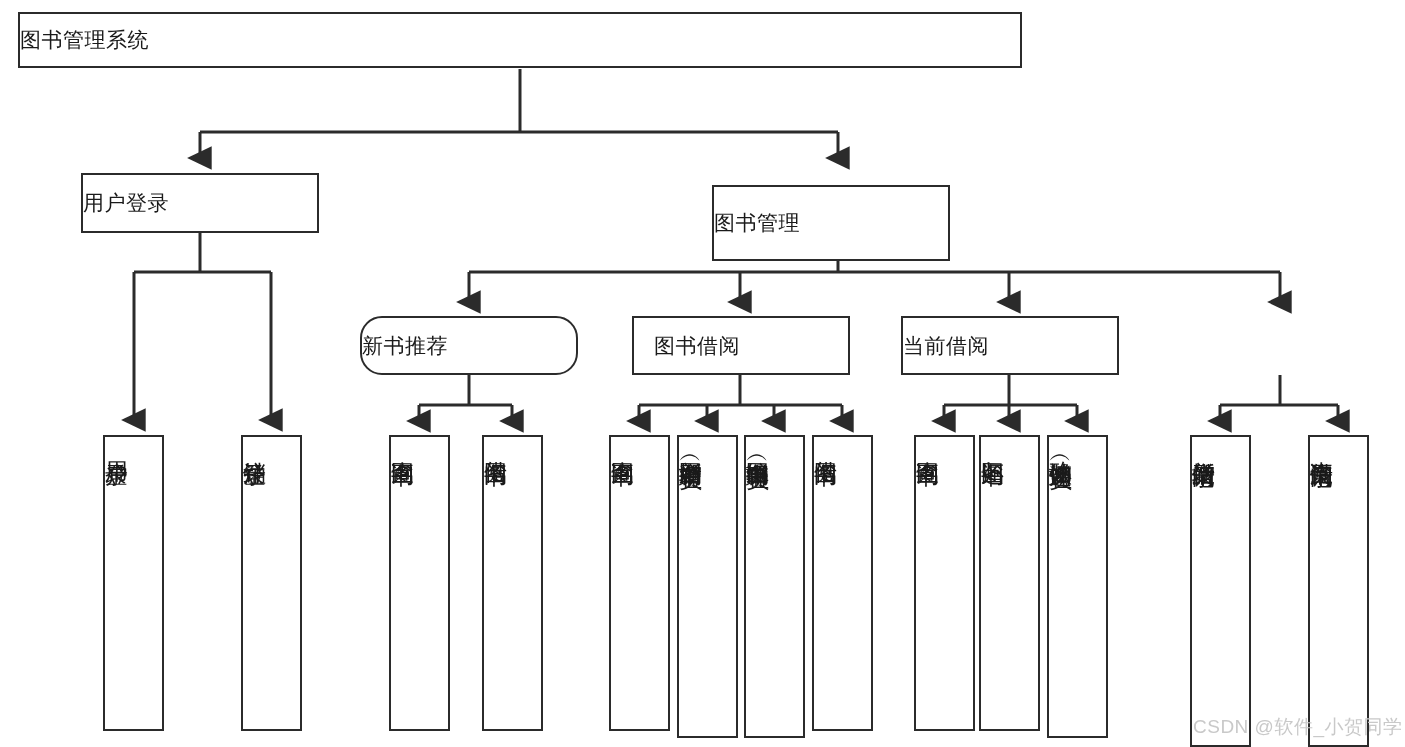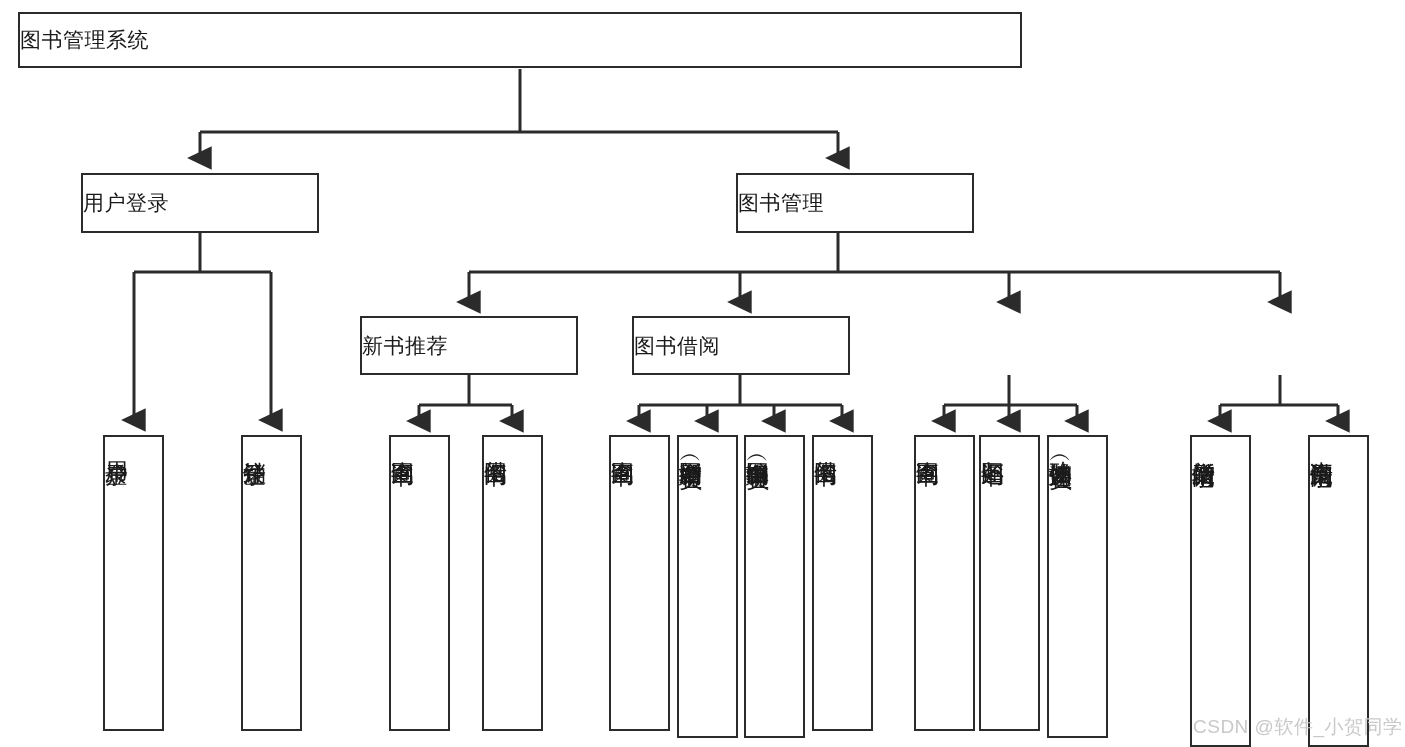--- a/index.html
+++ b/index.html
@@ -119,29 +119,32 @@
     </g>
   </svg>
 
   <div class="node-box horiz" style="left:18px;top:12px;width:1004px;height:56px;">
     <span class="node-label">图书管理系统</span>
   </div>
 
   <div class="node-box horiz" style="left:81px;top:173px;width:238px;height:60px;">
     <span class="node-label">用户登录</span>
   </div>
-  <div class="node-box horiz" style="left:712px;top:173px;width:238px;height:60px;margin-left:24px;">
+  <div class="node-box horiz" style="left:712px;top:185px;width:238px;height:76px;">
     <span class="node-label">图书管理</span>
   </div>
 
-  <div class="node-box horiz" style="left:360px;top:316px;width:218px;height:59px;">
+  <div class="node-box horiz" style="left:360px;top:316px;width:218px;height:59px;border-radius:22px;">
     <span class="node-label">新书推荐</span>
   </div>
-  <div class="node-box horiz" style="left:632px;top:316px;width:218px;height:59px;">
+  <div class="node-box horiz" style="left:632px;top:316px;width:218px;height:59px;padding-left:20px;">
     <span class="node-label">图书借阅</span>
+  </div>
+  <div class="node-box horiz" style="left:901px;top:316px;width:218px;height:59px;">
+    <span class="node-label">当前借阅</span>
   </div>
 
   <div class="node-box vert" style="left:103px;top:435px;width:61px;height:296px;">
     <span class="node-label">用户登录</span>
   </div>
   <div class="node-box vert" style="left:241px;top:435px;width:61px;height:296px;">
     <span class="node-label">注销登录</span>
   </div>
 
   <div class="node-box vert" style="left:389px;top:435px;width:61px;height:296px;">

